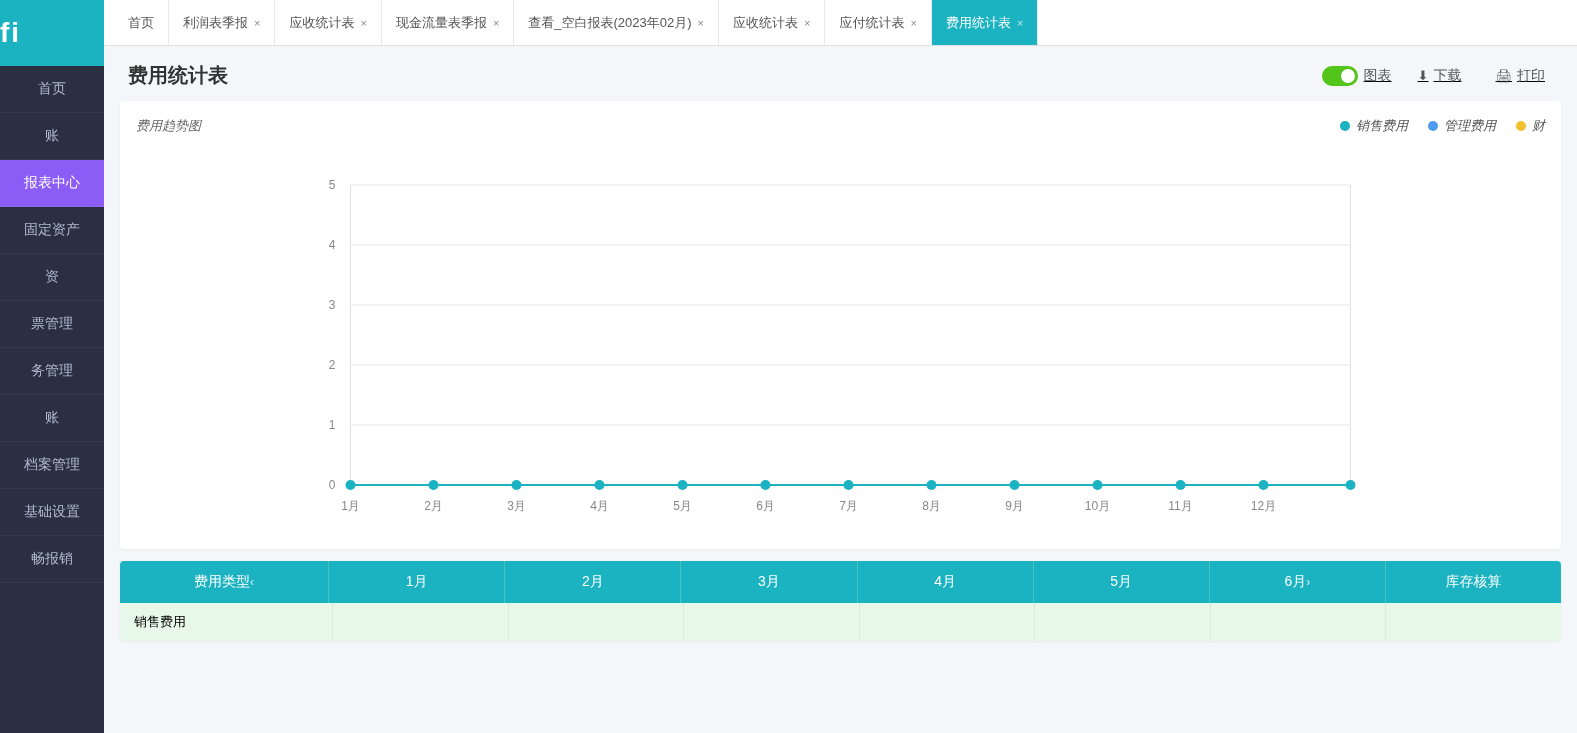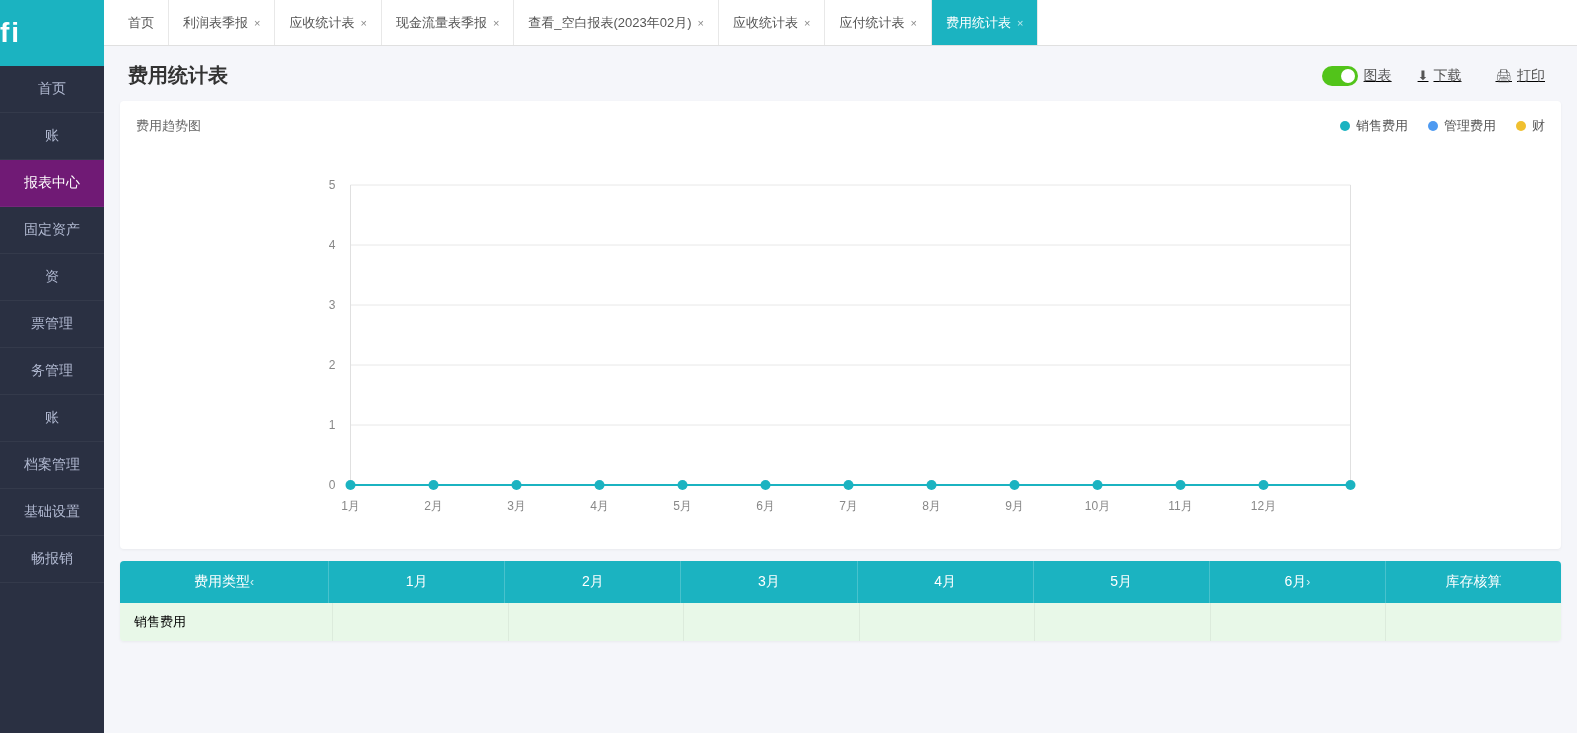--- a/index.html
+++ b/index.html
@@ -27,21 +27,21 @@
       letter-spacing: 2px;
     }
     .sidebar-item {
       color: #b0b8d0;
       font-size: 14px;
       padding: 14px 0;
       text-align: center;
       cursor: pointer;
       border-bottom: 1px solid rgba(255,255,255,0.05);
     }
-    .sidebar-item.active { background: #701a75; color: white; }
+    .sidebar-item.active { background: #8b5cf6; color: white; }
 
     
     .main {
       flex: 1;
       display: flex;
       flex-direction: column;
       overflow: hidden;
       background: #f5f6fa;
     }
 
@@ -147,20 +147,21 @@
       background: white;
       border-radius: 4px;
       padding: 16px 16px 20px 16px;
       box-shadow: 0 1px 3px rgba(0,0,0,0.05);
     }
     .chart-header {
       display: flex;
       align-items: center;
       justify-content: space-between;
       margin-bottom: 10px;
+      font-style: italic;
     }
     .chart-title {
       font-size: 13px;
       color: #666;
     }
     .chart-legend {
       display: flex;
       align-items: center;
       gap: 20px;
       font-size: 13px;

